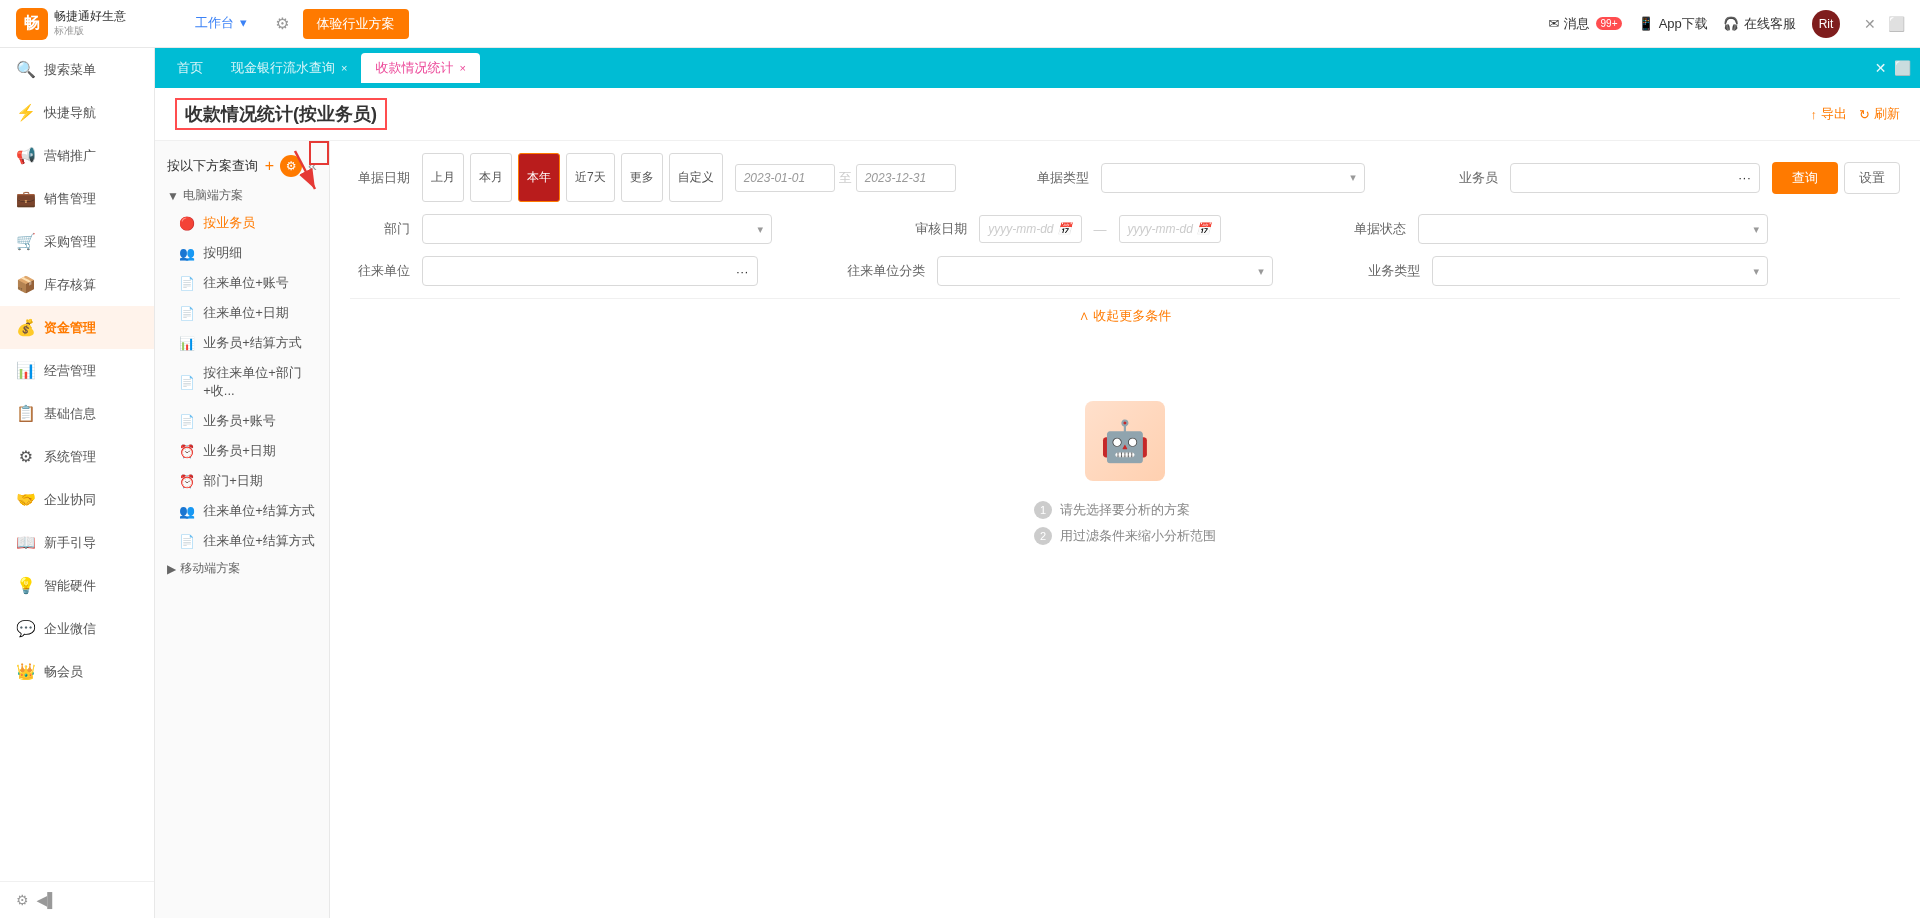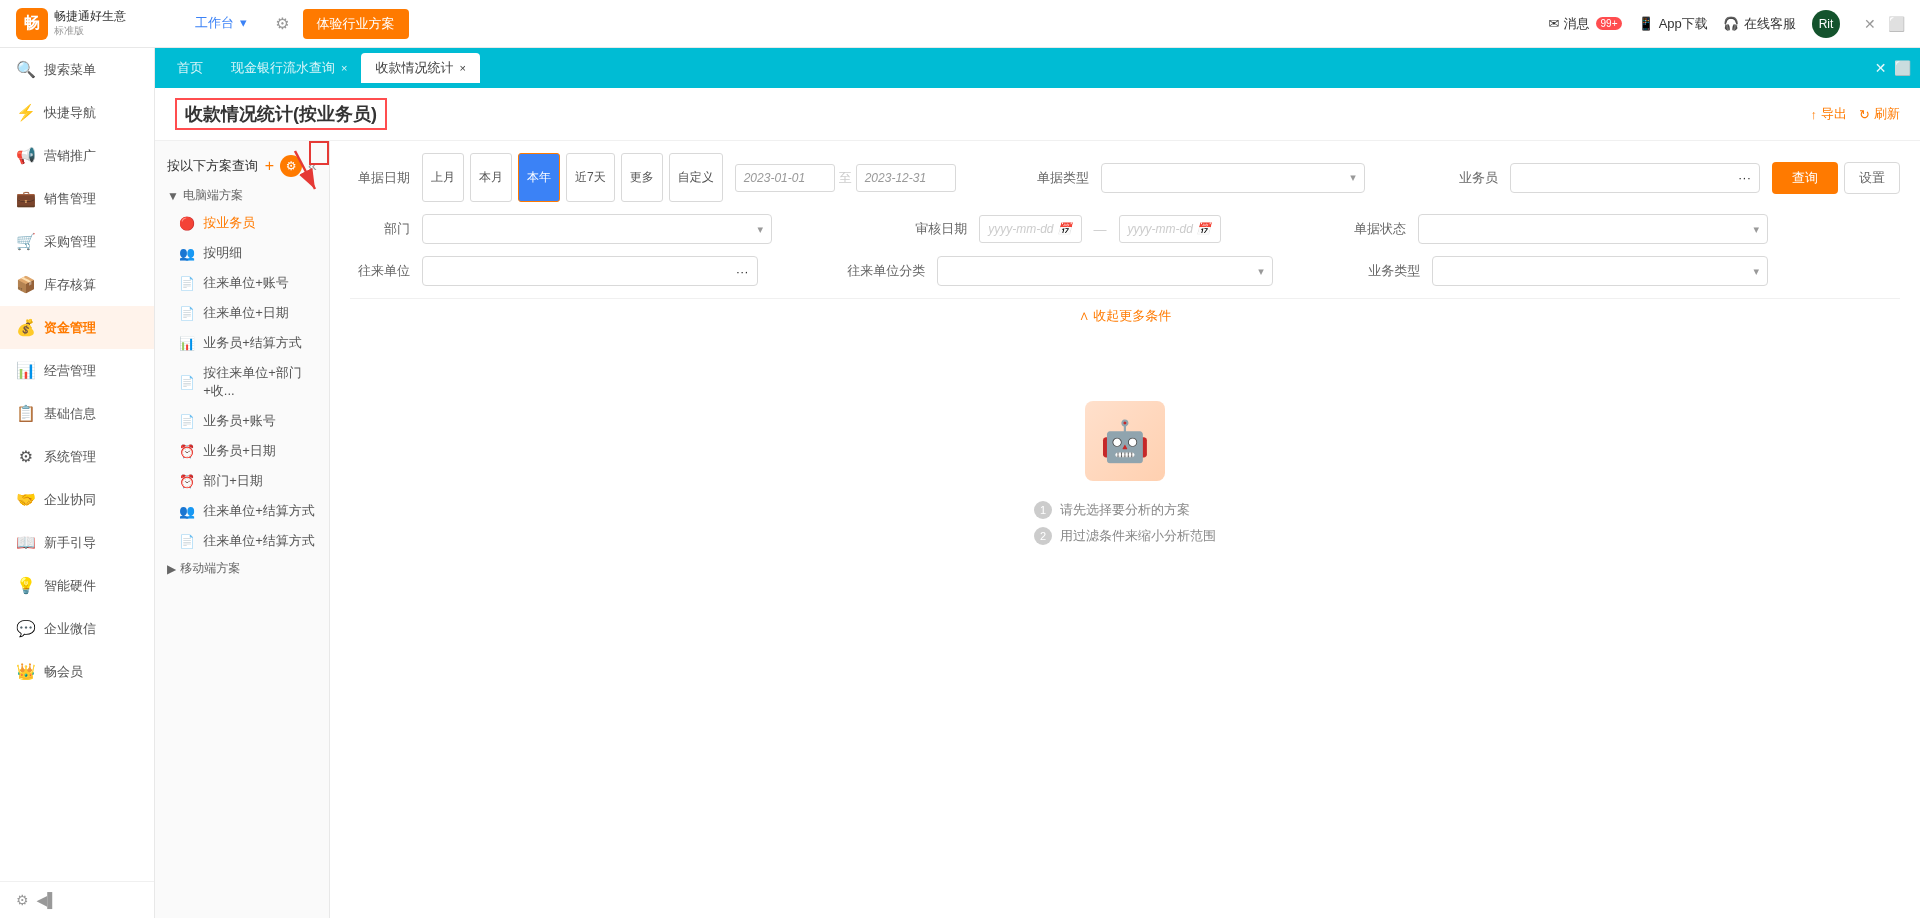--- a/index.html
+++ b/index.html
@@ -69,21 +69,21 @@
     .notification-badge {
       background: #ff4d4f;
       color: white;
       border-radius: 10px;
       font-size: 10px;
       padding: 1px 5px;
       margin-left: 2px;
     }
     .user-avatar {
       width: 28px; height: 28px;
-      background: #14532d;
+      background: #7f1d1d;
       border-radius: 50%;
       display: flex; align-items: center; justify-content: center;
       color: white; font-size: 12px;
     }
     .window-controls {
       display: flex; gap: 8px; margin-left: 8px;
     }
     .win-btn { width: 16px; height: 16px; cursor: pointer; font-size: 14px; color: #999; }
 
     
@@ -146,21 +146,21 @@
       align-items: center;
       padding: 0 14px;
       font-size: 13px;
       cursor: pointer;
       border-radius: 4px 4px 0 0;
       gap: 6px;
       color: rgba(255,255,255,0.85);
     }
     .page-tab.active {
       background: #fff;
-      color: #404040;
+      color: #ec4899;
       font-weight: 500;
       text-align: right;
     }
     .page-tab .tab-close { font-size: 11px; cursor: pointer; }
     .tab-bar-right {
       margin-left: auto;
       display: flex;
       gap: 8px;
     }
     .tab-win-btn { color: rgba(255,255,255,0.9); cursor: pointer; font-size: 14px; }
@@ -280,21 +280,21 @@
     .date-preset-btn {
       padding: 15px 8px;
       border: 1px solid #d9d9d9;
       border-radius: 3px;
       cursor: pointer;
       font-size: 12px;
       color: #555;
       background: #fff;
     }
     .date-preset-btn.active {
-      background: #3b82f6;
+      background: #b91c1c;
       color: #fff;
       border-color: #ff7a00;
     }
     .date-range {
       display: flex;
       align-items: center;
       gap: 4px;
     }
     .date-input {
       height: 28px;

